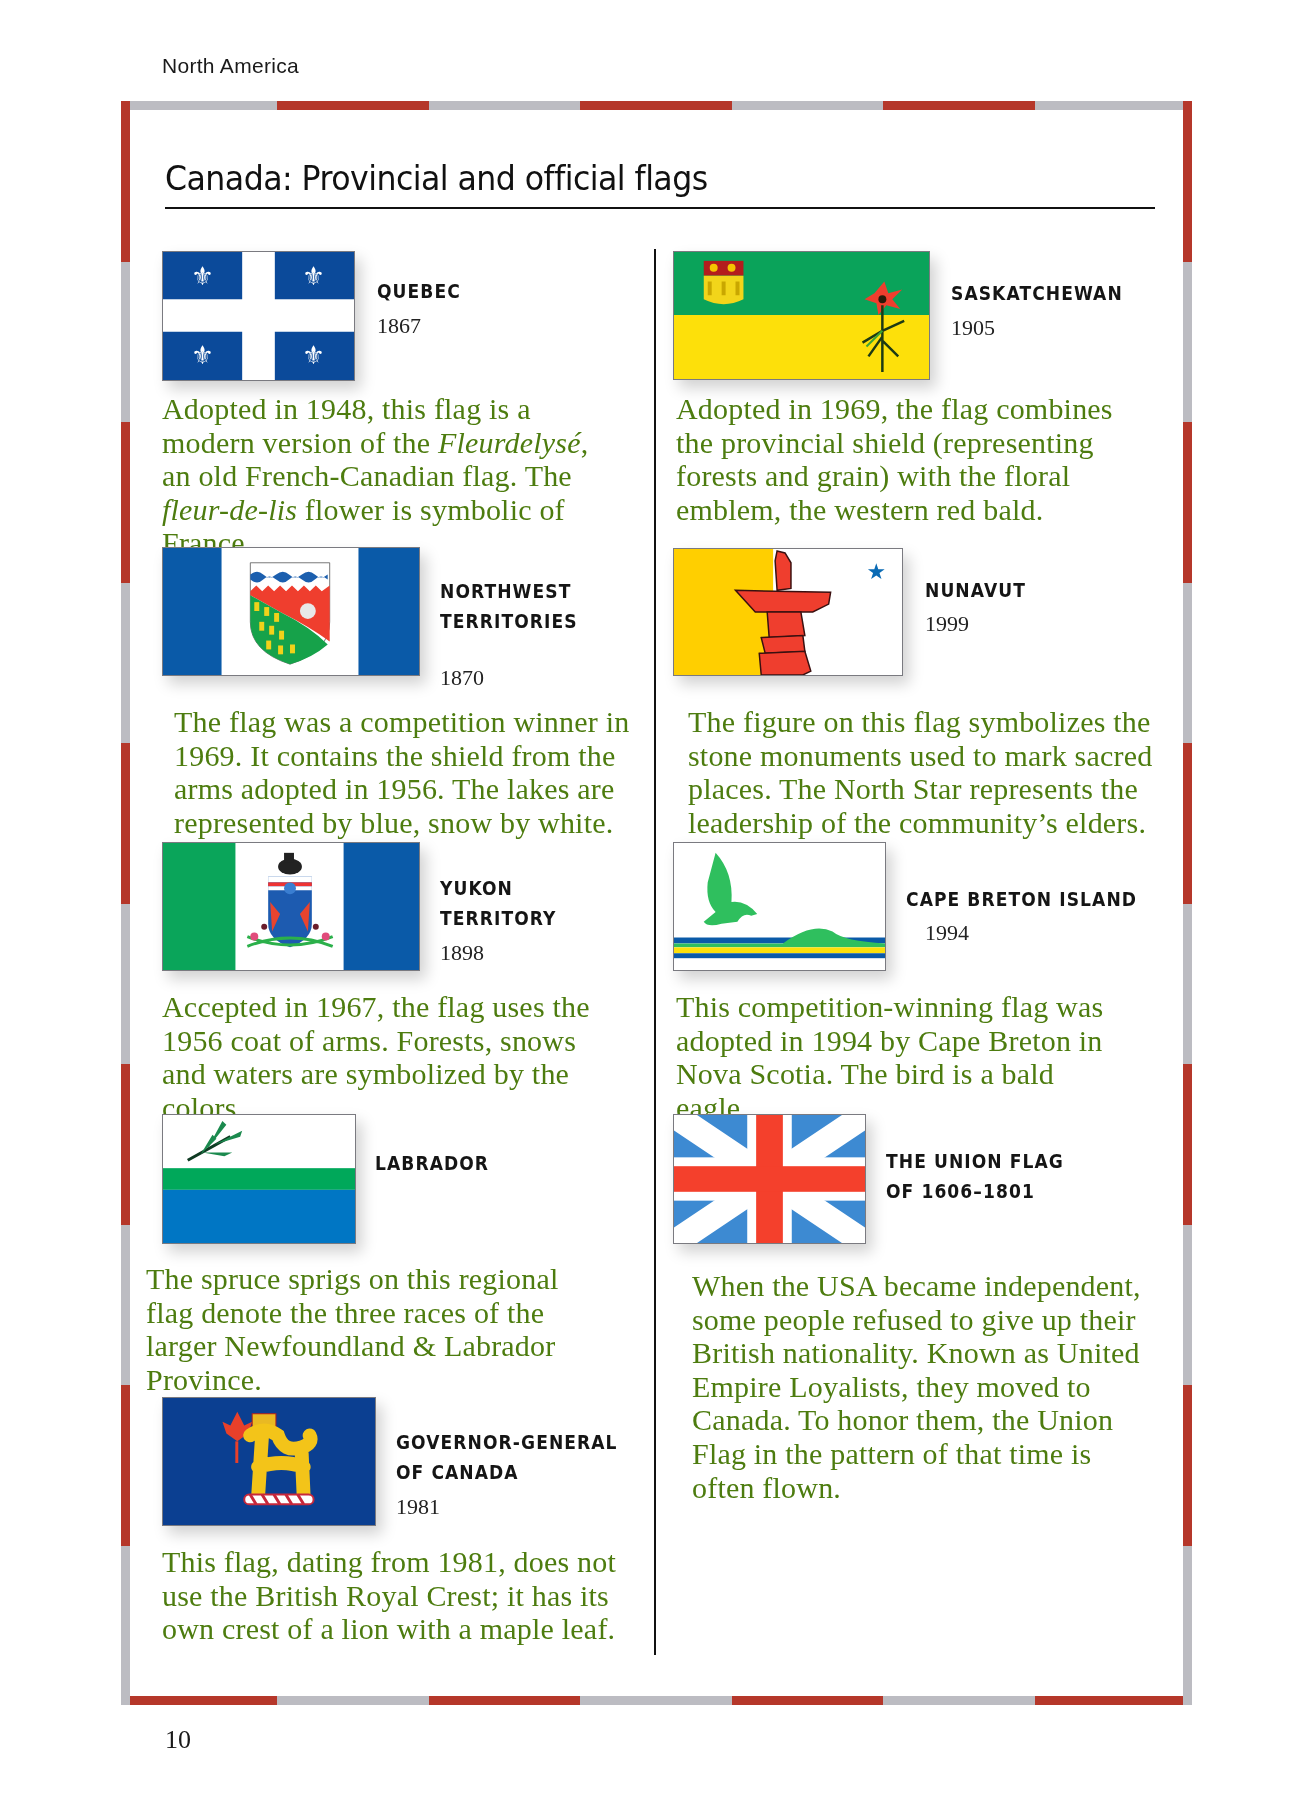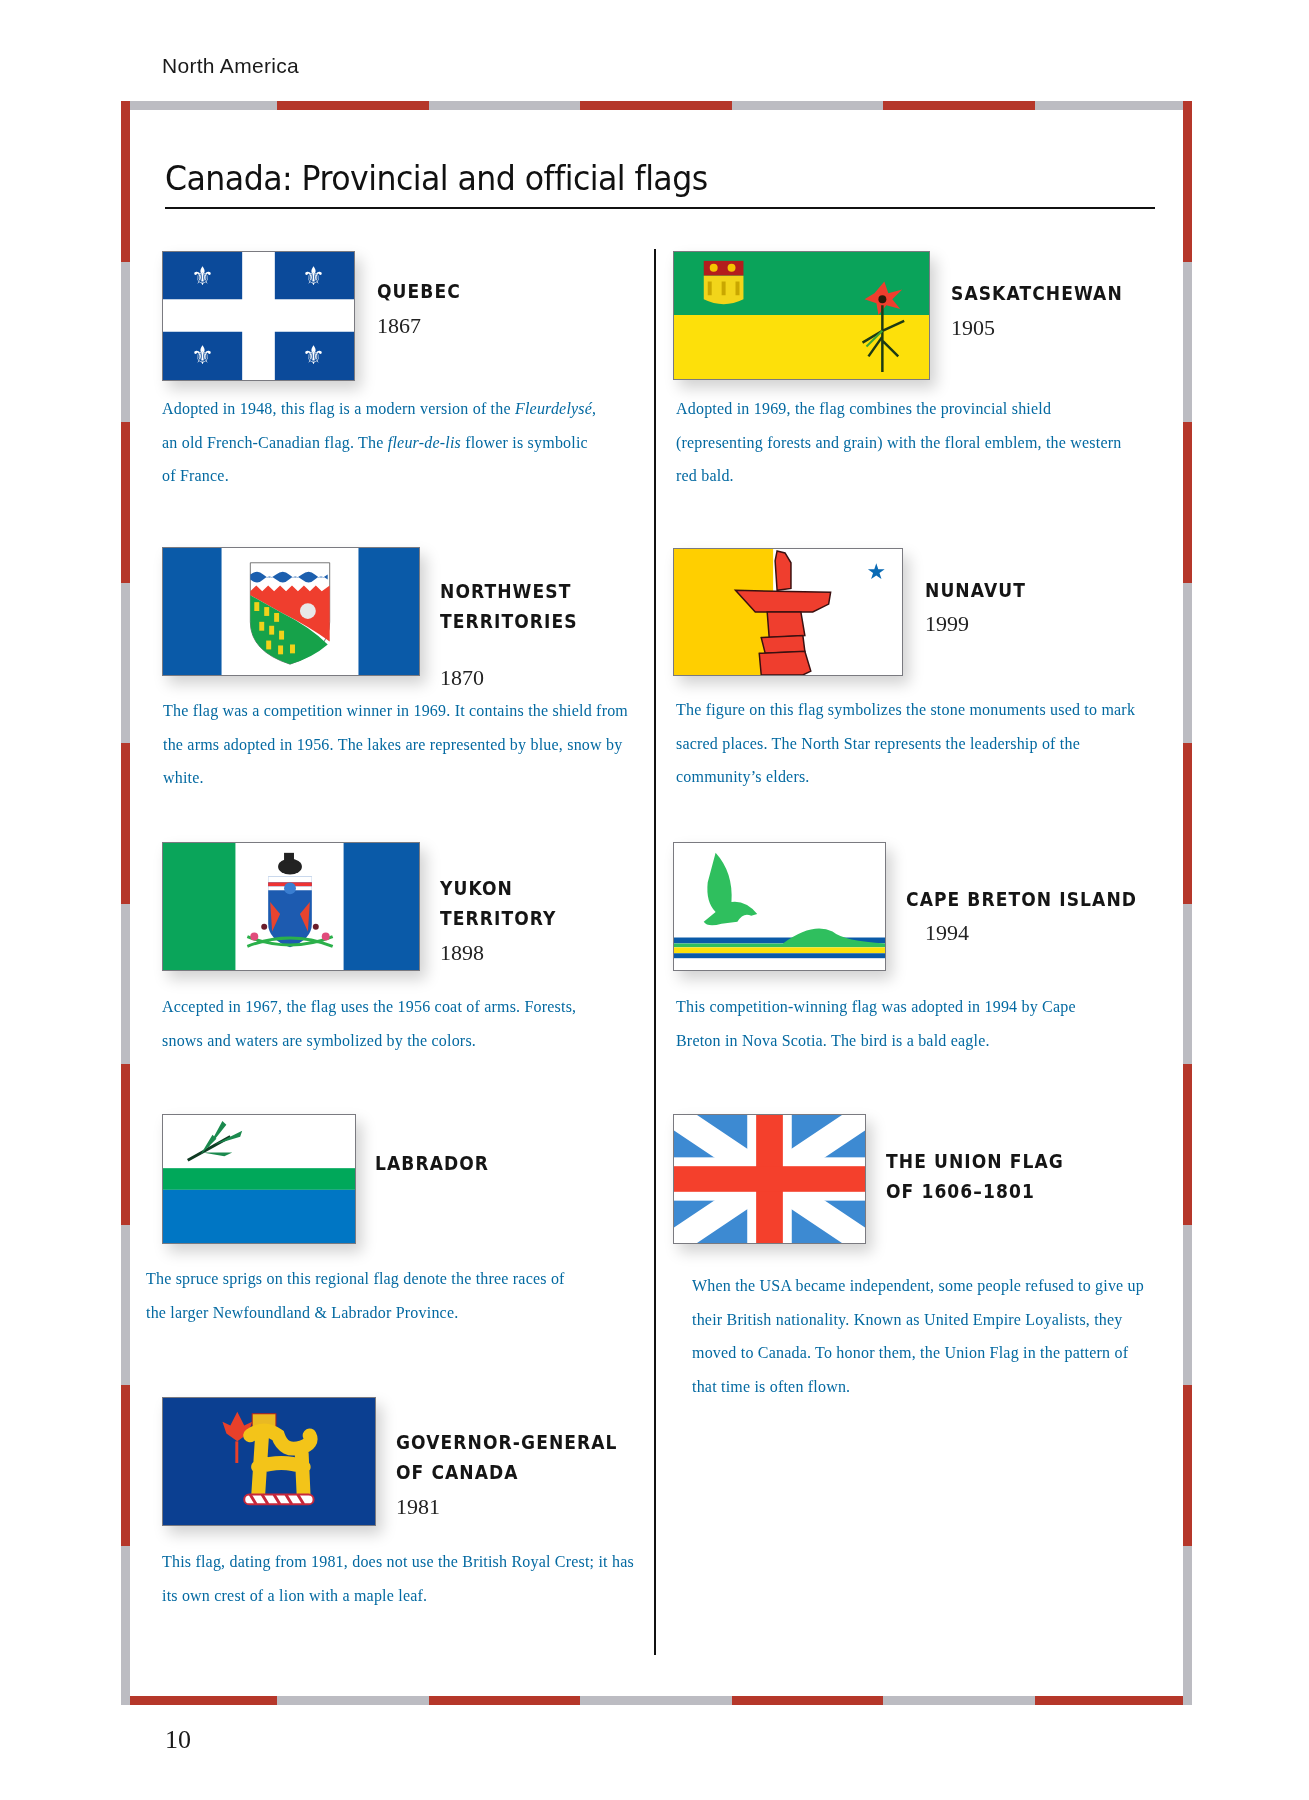--- a/index.html
+++ b/index.html
@@ -10,21 +10,21 @@
   .seg { position: absolute; }
   .red { background: #b5372a; }
   .gray { background: #bcbcc2; }
   .title { left: 165px; top: 158px; font-family: "DejaVu Sans", sans-serif; font-size: 34px; letter-spacing: -0.6px; color: #111; font-weight: normal; transform: scaleX(0.93); transform-origin: left top; }
   .title-rule { left: 165px; top: 207px; width: 990px; height: 2px; background: #111; }
   .col-rule { left: 654px; top: 249px; width: 2px; height: 1406px; background: #111; }
   .flag { position: absolute; box-shadow: 6px 8px 14px rgba(0,0,0,0.18); border: 1.5px solid #7a7a80; overflow: hidden; box-sizing: border-box; }
   .flag svg { display: block; width: 100%; height: 100%; }
   .label { position: absolute; font-family: "DejaVu Sans", sans-serif; font-weight: bold; font-size: 19px; letter-spacing: 1.2px; line-height: 30px; color: #151515; transform: scaleX(0.9); transform-origin: left top; white-space: nowrap; }
   .year { position: absolute; font-family: "Liberation Serif", serif; font-size: 22px; color: #222; }
-  .desc { position: absolute; font-family: "Liberation Serif", serif; font-size: 16px; line-height: 33.6px; color: #0369a1; letter-spacing: 0.2px; }
+  .desc { position: absolute; font-family: "Liberation Serif", serif; font-size: 30px; line-height: 33.6px; color: #4d7c0f; letter-spacing: 0.2px; }
   .desc i { font-style: italic; }
 </style>
 </head>
 <body>
 
 <div class="abs running-head">North America</div>
 
 <div>
 
   <div class="seg gray" style="left:121px;top:101px;width:156px;height:9px"></div>
@@ -108,21 +108,21 @@
           <rect x="117" y="84" width="5" height="9"></rect>
         <rect x="104" y="94" width="5" height="9"></rect>
           <rect x="116" y="99" width="5" height="9"></rect>
           <rect x="128" y="98" width="5" height="9"></rect>
       </g>
       <circle cx="146" cy="64" r="8" fill="#e8e8e8"></circle>
     </svg>
   </div>
   <div class="label" style="left:440px;top:576px"><span>NORTHWEST</span><br><span>TERRITORIES</span></div>
   <div class="year" style="left:440px;top:665px">1870</div>
-  <p class="desc" style="left:162px;top:693px;width:480px;margin:1px">The flag was a competition winner in 1969. It contains the shield from the arms adopted in 1956. The lakes are represented by blue, snow by white.</p>
+  <p class="desc" style="left:162px;top:693px;width:480px;margin:12px">The flag was a competition winner in 1969. It contains the shield from the arms adopted in 1956. The lakes are represented by blue, snow by white.</p>
 </section>
 
 <section>
   <div class="flag" style="left:162px;top:842px;width:258px;height:129px">
     <svg viewBox="0 0 258 129" preserveAspectRatio="none">
       <rect width="258" height="129" fill="#fff"></rect>
       <rect x="0" y="0" width="73" height="129" fill="#0aa55a"></rect>
       <rect x="182" y="0" width="76" height="129" fill="#0a5aa8"></rect>
       <ellipse cx="128" cy="24" rx="12" ry="8" fill="#222"></ellipse>
       <rect x="122" y="10" width="10" height="10" fill="#222"></rect>
@@ -206,21 +206,21 @@
         <path d="M62 42 L158 44 L156 56 L140 64 L82 64 Z"></path>
         <path d="M94 64 H128 L132 88 L96 90 Z"></path>
         <path d="M88 90 L130 88 L132 104 L92 106 Z"></path>
         <path d="M86 106 L132 104 L138 124 L130 128 H88 Z"></path>
       </g>
       <text x="204" y="30" text-anchor="middle" font-size="22" fill="#0a6bb5" font-family="DejaVu Sans, sans-serif">★</text>
     </svg>
   </div>
   <div class="label" style="left:925px;top:575px">NUNAVUT</div>
   <div class="year" style="left:925px;top:611px">1999</div>
-  <p class="desc" style="left:676px;top:693px;width:480px;margin:0">The figure on this flag symbolizes the stone monuments used to mark sacred places. The North Star represents the leadership of the community’s elders.</p>
+  <p class="desc" style="left:676px;top:693px;width:480px;margin:12px">The figure on this flag symbolizes the stone monuments used to mark sacred places. The North Star represents the leadership of the community’s elders.</p>
 </section>
 
 <section>
   <div class="flag" style="left:673px;top:842px;width:213px;height:129px">
     <svg viewBox="0 0 213 129" preserveAspectRatio="none">
       <rect width="213" height="129" fill="#fff"></rect>
       <path d="M42 10 Q60 30 58 60 Q72 58 84 72 L78 74 Q70 70 64 80 L48 82 Q34 86 30 80 L42 70 Q32 60 34 40 Z" fill="#2fbf5e"></path>
       <rect y="96" width="213" height="6" fill="#0a5aa8"></rect>
       <path d="M110 102 Q140 80 160 90 Q172 100 213 102 V106 H0 V102 Z" fill="#2fbf5e"></path>
       <rect y="106" width="213" height="6" fill="#fde00a"></rect>

